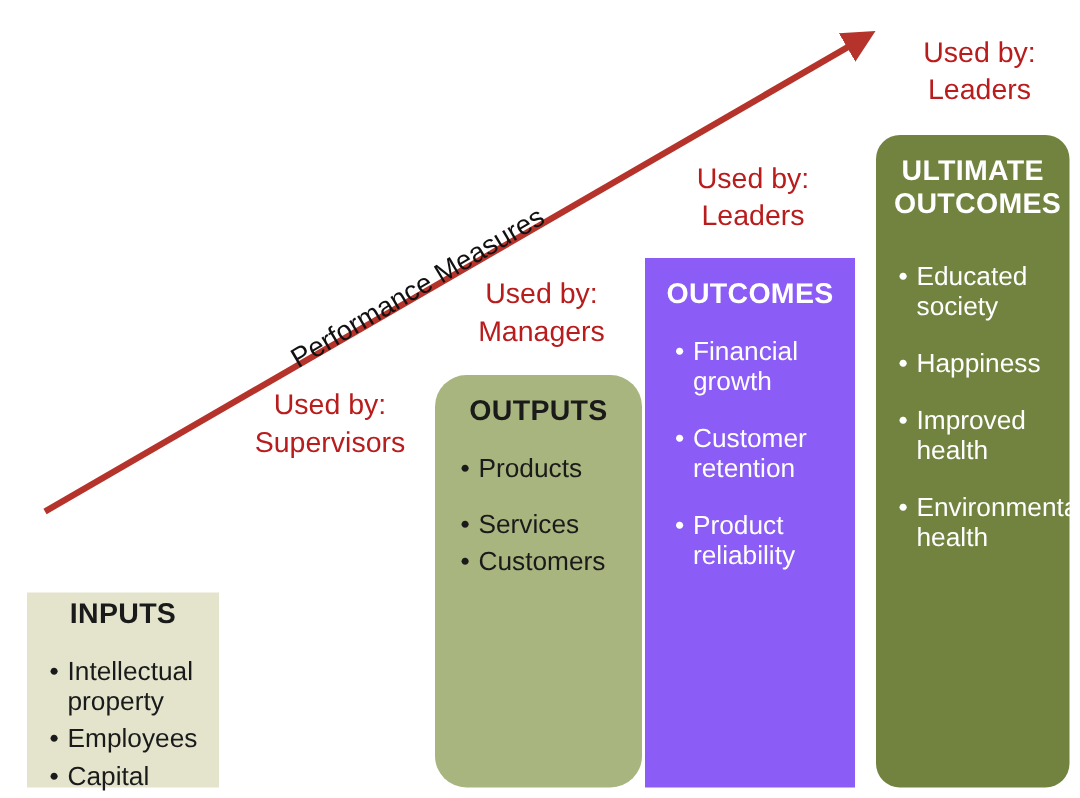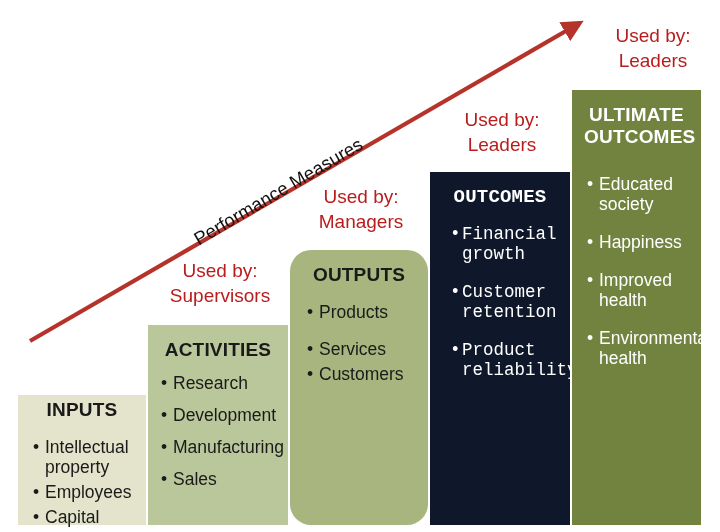--- a/index.html
+++ b/index.html
@@ -15,21 +15,21 @@
   .bar .items li{
     position:relative;font-size:17.5px;line-height:20px;
     padding-left:13px;
   }
   .bar .items li:before{content:"\2022";position:absolute;left:1px;top:0;}
 
   
   .c1{background:#e3e4cb;}
   .c2{background:#bac79b;}
   .c3{background:#a8b57e;}
-  .c4{background:#0f172a;font-family:Liberation Mono, monospace;}
+  .c4{background:#8b5cf6;}
   .c5{background:#71833f;}
 
   .dark-text{color:#1a1a1a;}
   .light-text{color:#ffffff;}
 
   .usedby{
     position:absolute;text-align:center;color:#b91c1c;
     font-size:19px;line-height:25px;white-space:pre-line;
   }
 
@@ -49,49 +49,40 @@
 
   <div class="bar c1" style="left:18px;top:395px;width:128px;height:130px;">
     <div class="title dark-text" style="top:4px;">INPUTS</div>
     <ul class="items dark-text" style="top:42px;left:14px;right:8px;">
       <li>Intellectual property</li>
       <li style="margin-top:5px;">Employees</li>
       <li style="margin-top:5px;">Capital</li>
     </ul>
   </div>
 
-  <div class="bar c2" style="left:148px;top:325px;width:140px;height:200px;">
-    <div class="title dark-text" style="top:14px;">ACTIVITIES</div>
-    <ul class="items dark-text" style="top:48px;left:12px;right:6px;">
-      <li>Research</li>
-      <li style="margin-top:12px;">Development</li>
-      <li style="margin-top:12px;">Manufacturing</li>
-      <li style="margin-top:12px;">Sales</li>
-    </ul>
-  </div>
 
   <div class="bar c3" style="left:290px;top:250px;width:138px;height:275px;border-radius:21px;">
     <div class="title dark-text" style="top:14px;">OUTPUTS</div>
     <ul class="items dark-text" style="top:52px;left:16px;right:6px;">
       <li>Products</li>
       <li style="margin-top:17px;">Services</li>
       <li style="margin-top:5px;">Customers</li>
     </ul>
   </div>
 
   <div class="bar c4" style="left:430px;top:172px;width:140px;height:353px;">
     <div class="title light-text" style="top:14px;">OUTCOMES</div>
     <ul class="items light-text" style="top:52px;left:19px;right:6px;">
       <li>Financial growth</li>
       <li style="margin-top:18px;">Customer retention</li>
       <li style="margin-top:18px;">Product reliability</li>
     </ul>
   </div>
 
-  <div class="bar c5" style="left:572px;top:90px;width:129px;height:435px;">
+  <div class="bar c5" style="left:584px;top:90px;width:129px;height:435px;border-radius:16px;">
     <div class="title light-text" style="top:14px;padding:0 12px;">ULTIMATE OUTCOMES</div>
     <ul class="items light-text" style="top:84px;left:14px;right:4px;">
       <li>Educated society</li>
       <li style="margin-top:18px;">Happiness</li>
       <li style="margin-top:18px;">Improved health</li>
       <li style="margin-top:18px;">Environmental health</li>
     </ul>
   </div>
 
   <div class="usedby" style="left:155px;top:258px;width:130px;">Used by:

